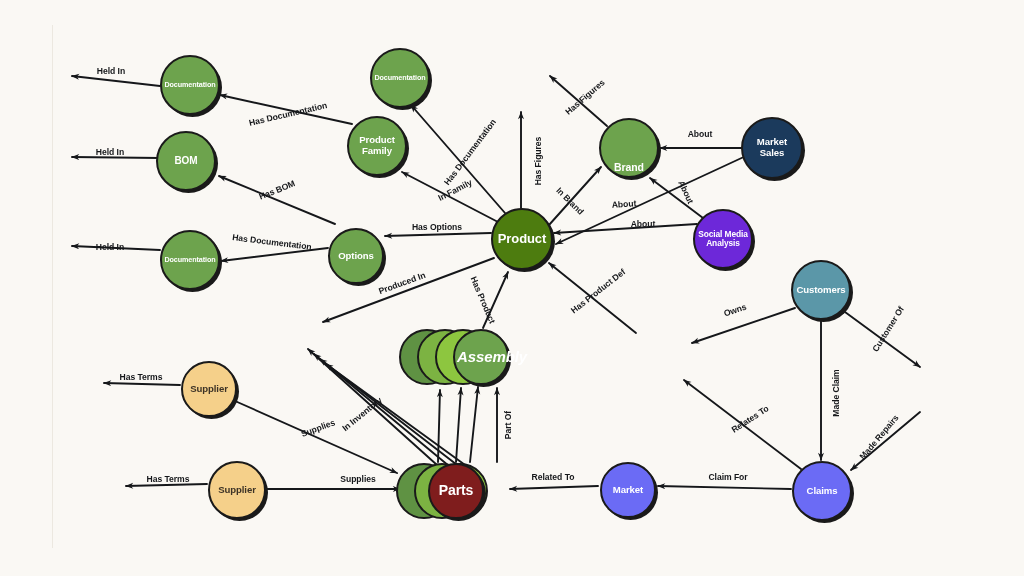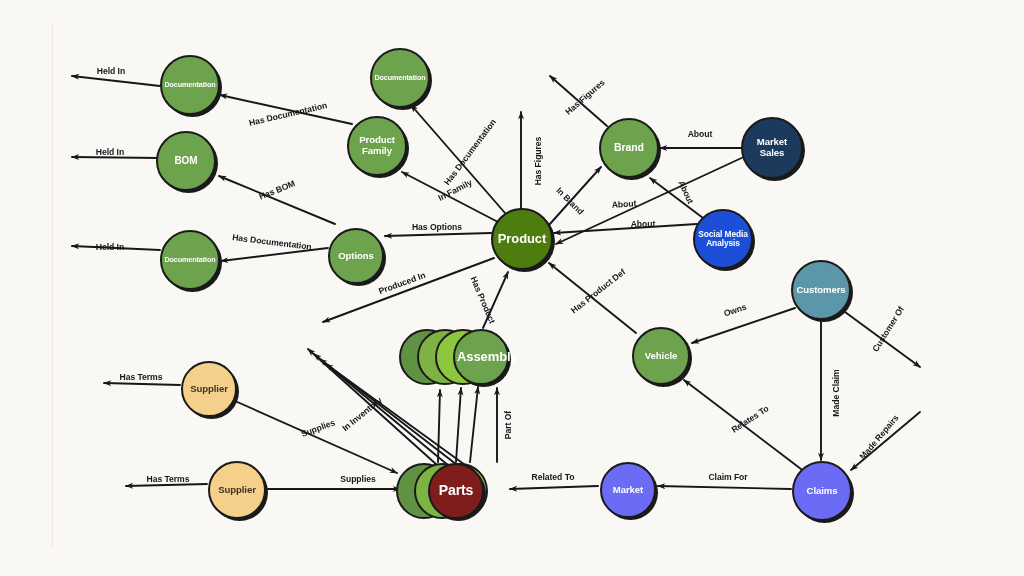--- a/index.html
+++ b/index.html
@@ -144,49 +144,46 @@
       </div>
       <div class="node shadowed" style="left: 370px; top: 48px; width: 60px; height: 60px; background: rgb(109, 163, 77); font-size: 7.2px; color: rgb(255, 255, 255);">
         <span class="node-label">Documentation</span>
       </div>
       <div class="node shadowed" style="left: 347px; top: 116px; width: 60px; height: 60px; background: rgb(109, 163, 77); font-size: 9.6px; color: rgb(255, 255, 255); justify-content: center;">
         <span class="node-label">Product Family</span>
       </div>
       <div class="node shadowed" style="left: 328px; top: 228px; width: 56px; height: 56px; background: rgb(109, 163, 77); font-size: 9.6px; color: rgb(255, 255, 255);">
         <span class="node-label">Options</span>
       </div>
-      <div class="node shadowed" style="left: 599px; top: 118px; width: 60px; height: 60px; background: rgb(109, 163, 77); font-size: 10.5px; color: rgb(255, 255, 255);">
+      <div class="node shadowed" style="left: 599px; top: 118px; width: 60px; height: 60px; background: rgb(109, 163, 77); font-size: 10.5px; color: rgb(255, 255, 255); align-items: flex-end;">
         <span class="node-label">Brand</span>
       </div>
       <div class="node shadowed" style="left: 741px; top: 117px; width: 62px; height: 62px; background: rgb(27, 58, 92); font-size: 9.6px; color: rgb(255, 255, 255);">
         <span class="node-label">Market Sales</span>
       </div>
-      <div class="node shadowed" style="left: 693px; top: 209px; width: 60px; height: 60px; background: #1d4ed8; font-size: 8.4px; color: rgb(255, 255, 255);">
+      <div class="node shadowed" style="left: 693px; top: 209px; width: 60px; height: 60px; background: #6d28d9; font-size: 8.4px; color: rgb(255, 255, 255);">
         <span class="node-label">Social Media Analysis</span>
       </div>
       <div class="node shadowed" style="left: 491px; top: 208px; width: 62px; height: 62px; background: #4d7c0f; font-size: 13px; color: rgb(255, 255, 255);">
         <span class="node-label">Product</span>
       </div>
       <div class="stack-ghost" style="left: 399px; top: 329px; width: 56px; height: 56px; background: rgb(95, 146, 67); z-index: 1;"></div>
       <div class="stack-ghost" style="left: 417px; top: 329px; width: 56px; height: 56px; background: rgb(124, 179, 66); z-index: 2;"></div>
       <div class="stack-ghost" style="left: 435px; top: 329px; width: 56px; height: 56px; background: rgb(141, 198, 63); z-index: 3;"></div>
-      <div class="node shadowed" style="left: 453px; top: 329px; width: 56px; height: 56px; background: rgb(109, 163, 77); font-size: 13px; color: rgb(255, 255, 255);">
+      <div class="node shadowed" style="left: 453px; top: 329px; width: 56px; height: 56px; background: rgb(109, 163, 77); font-size: 15px; color: rgb(255, 255, 255); font-style: italic;">
         <span class="node-label">Assembly</span>
       </div>
       <div class="stack-ghost" style="left: 396px; top: 463px; width: 56px; height: 56px; background: rgb(95, 146, 67); z-index: 1;"></div>
       <div class="stack-ghost" style="left: 414px; top: 463px; width: 56px; height: 56px; background: rgb(124, 179, 66); z-index: 2;"></div>
       <div class="stack-ghost" style="left: 432px; top: 463px; width: 56px; height: 56px; background: rgb(141, 198, 63); z-index: 3;"></div>
       <div class="node shadowed" style="left: 428px; top: 463px; width: 56px; height: 56px; background: #7f1d1d; font-size: 14px; color: rgb(255, 255, 255);">
         <span class="node-label">Parts</span>
       </div>
       <div class="node shadowed" style="left: 791px; top: 260px; width: 60px; height: 60px; background: rgb(91, 151, 168); font-size: 9.6px; color: rgb(255, 255, 255);">
         <span class="node-label">Customers</span>
-      </div>
-      <div class="node shadowed" style="left: 632px; top: 327px; width: 58px; height: 58px; background: rgb(109, 163, 77); font-size: 9.6px; color: rgb(255, 255, 255);">
-        <span class="node-label">Vehicle</span>
       </div>
       <div class="node shadowed" style="left: 792px; top: 461px; width: 60px; height: 60px; background: rgb(107, 107, 245); font-size: 9.6px; color: rgb(255, 255, 255);">
         <span class="node-label">Claims</span>
       </div>
       <div class="node shadowed" style="left: 600px; top: 462px; width: 56px; height: 56px; background: rgb(107, 107, 245); font-size: 9.6px; color: rgb(255, 255, 255);">
         <span class="node-label">Market</span>
       </div>
       <div class="node shadowed" style="left: 181px; top: 361px; width: 56px; height: 56px; background: rgb(245, 208, 138); font-size: 9.6px; color: rgb(61, 51, 38);">
         <span class="node-label">Supplier</span>
       </div>

